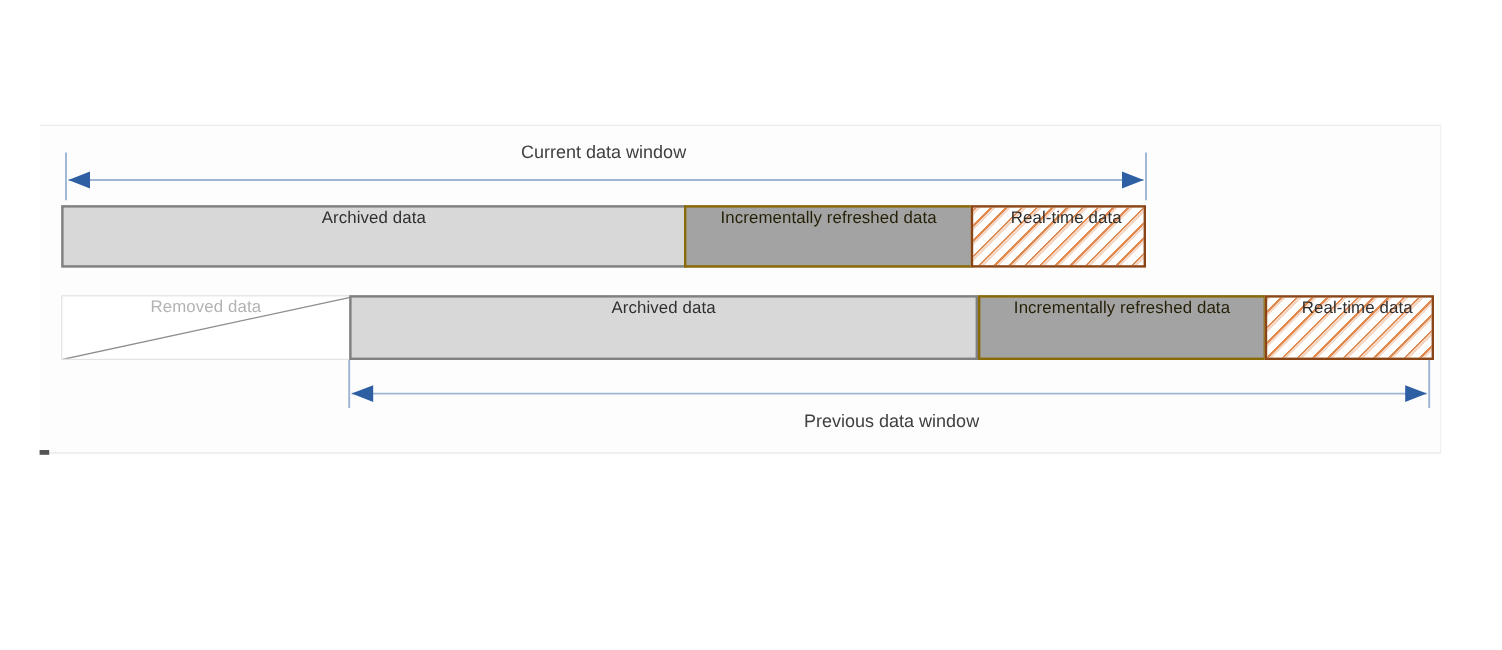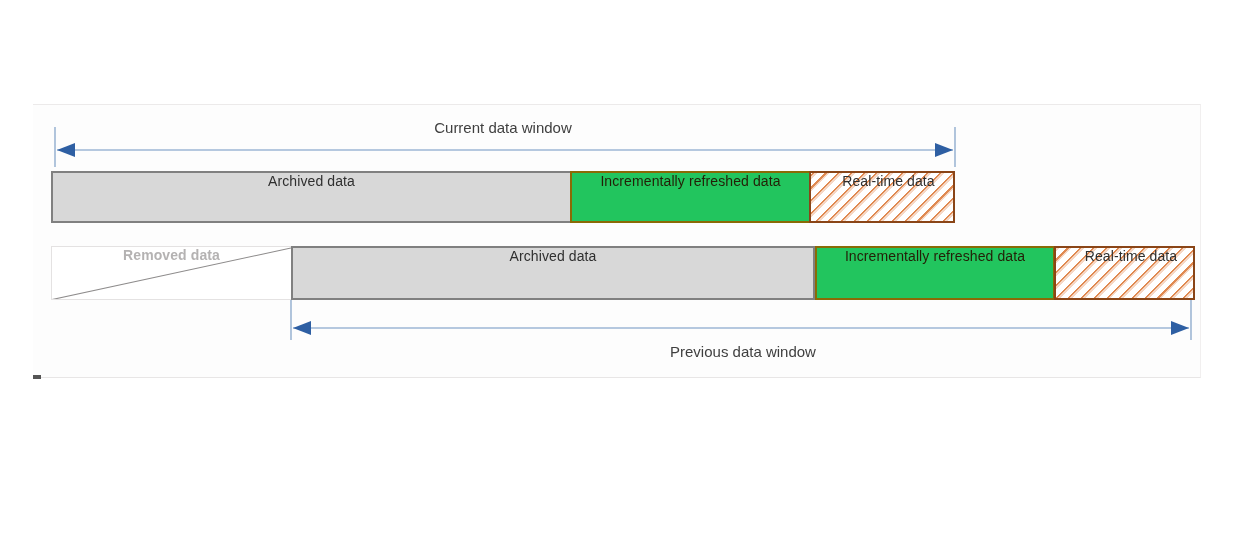--- a/index.html
+++ b/index.html
@@ -48,21 +48,21 @@
     color: #2f2f2f;
     letter-spacing: .1px;
     line-height: 1.25;
     padding: 0 6px;
   }
   .block-archived {
     background: #d8d8d8;
     border: 2px solid #808080;
   }
   .block-incremental {
-    background: #22c55e;
+    background: #a3a3a3;
     border: 2px solid #8a6a06;
     color: #241f06;
   }
   .block-realtime {
     background:
       repeating-linear-gradient(
         -45deg,
         #ffffff 0px, #ffffff 4px,
         #f6d7c4 4px, #f6d7c4 6px,
         #e08a52 6px, #e08a52 7.5px,
@@ -82,21 +82,20 @@
   .block-removed .strike {
     position: absolute;
     left: 0; top: 0; right: 0; bottom: 0;
     pointer-events: none;
   }
   .block-removed .label-removed {
     position: relative;
     z-index: 2;
     font-size: 14px;
     color: #b4b2b2;
-    font-weight: bold;
   }
 
   
   .arrow-wrap { position: absolute; }
   .arrow-label {
     position: absolute;
     font-size: 15px;
     color: #3f3f3f;
     white-space: nowrap;
     text-align: center;

